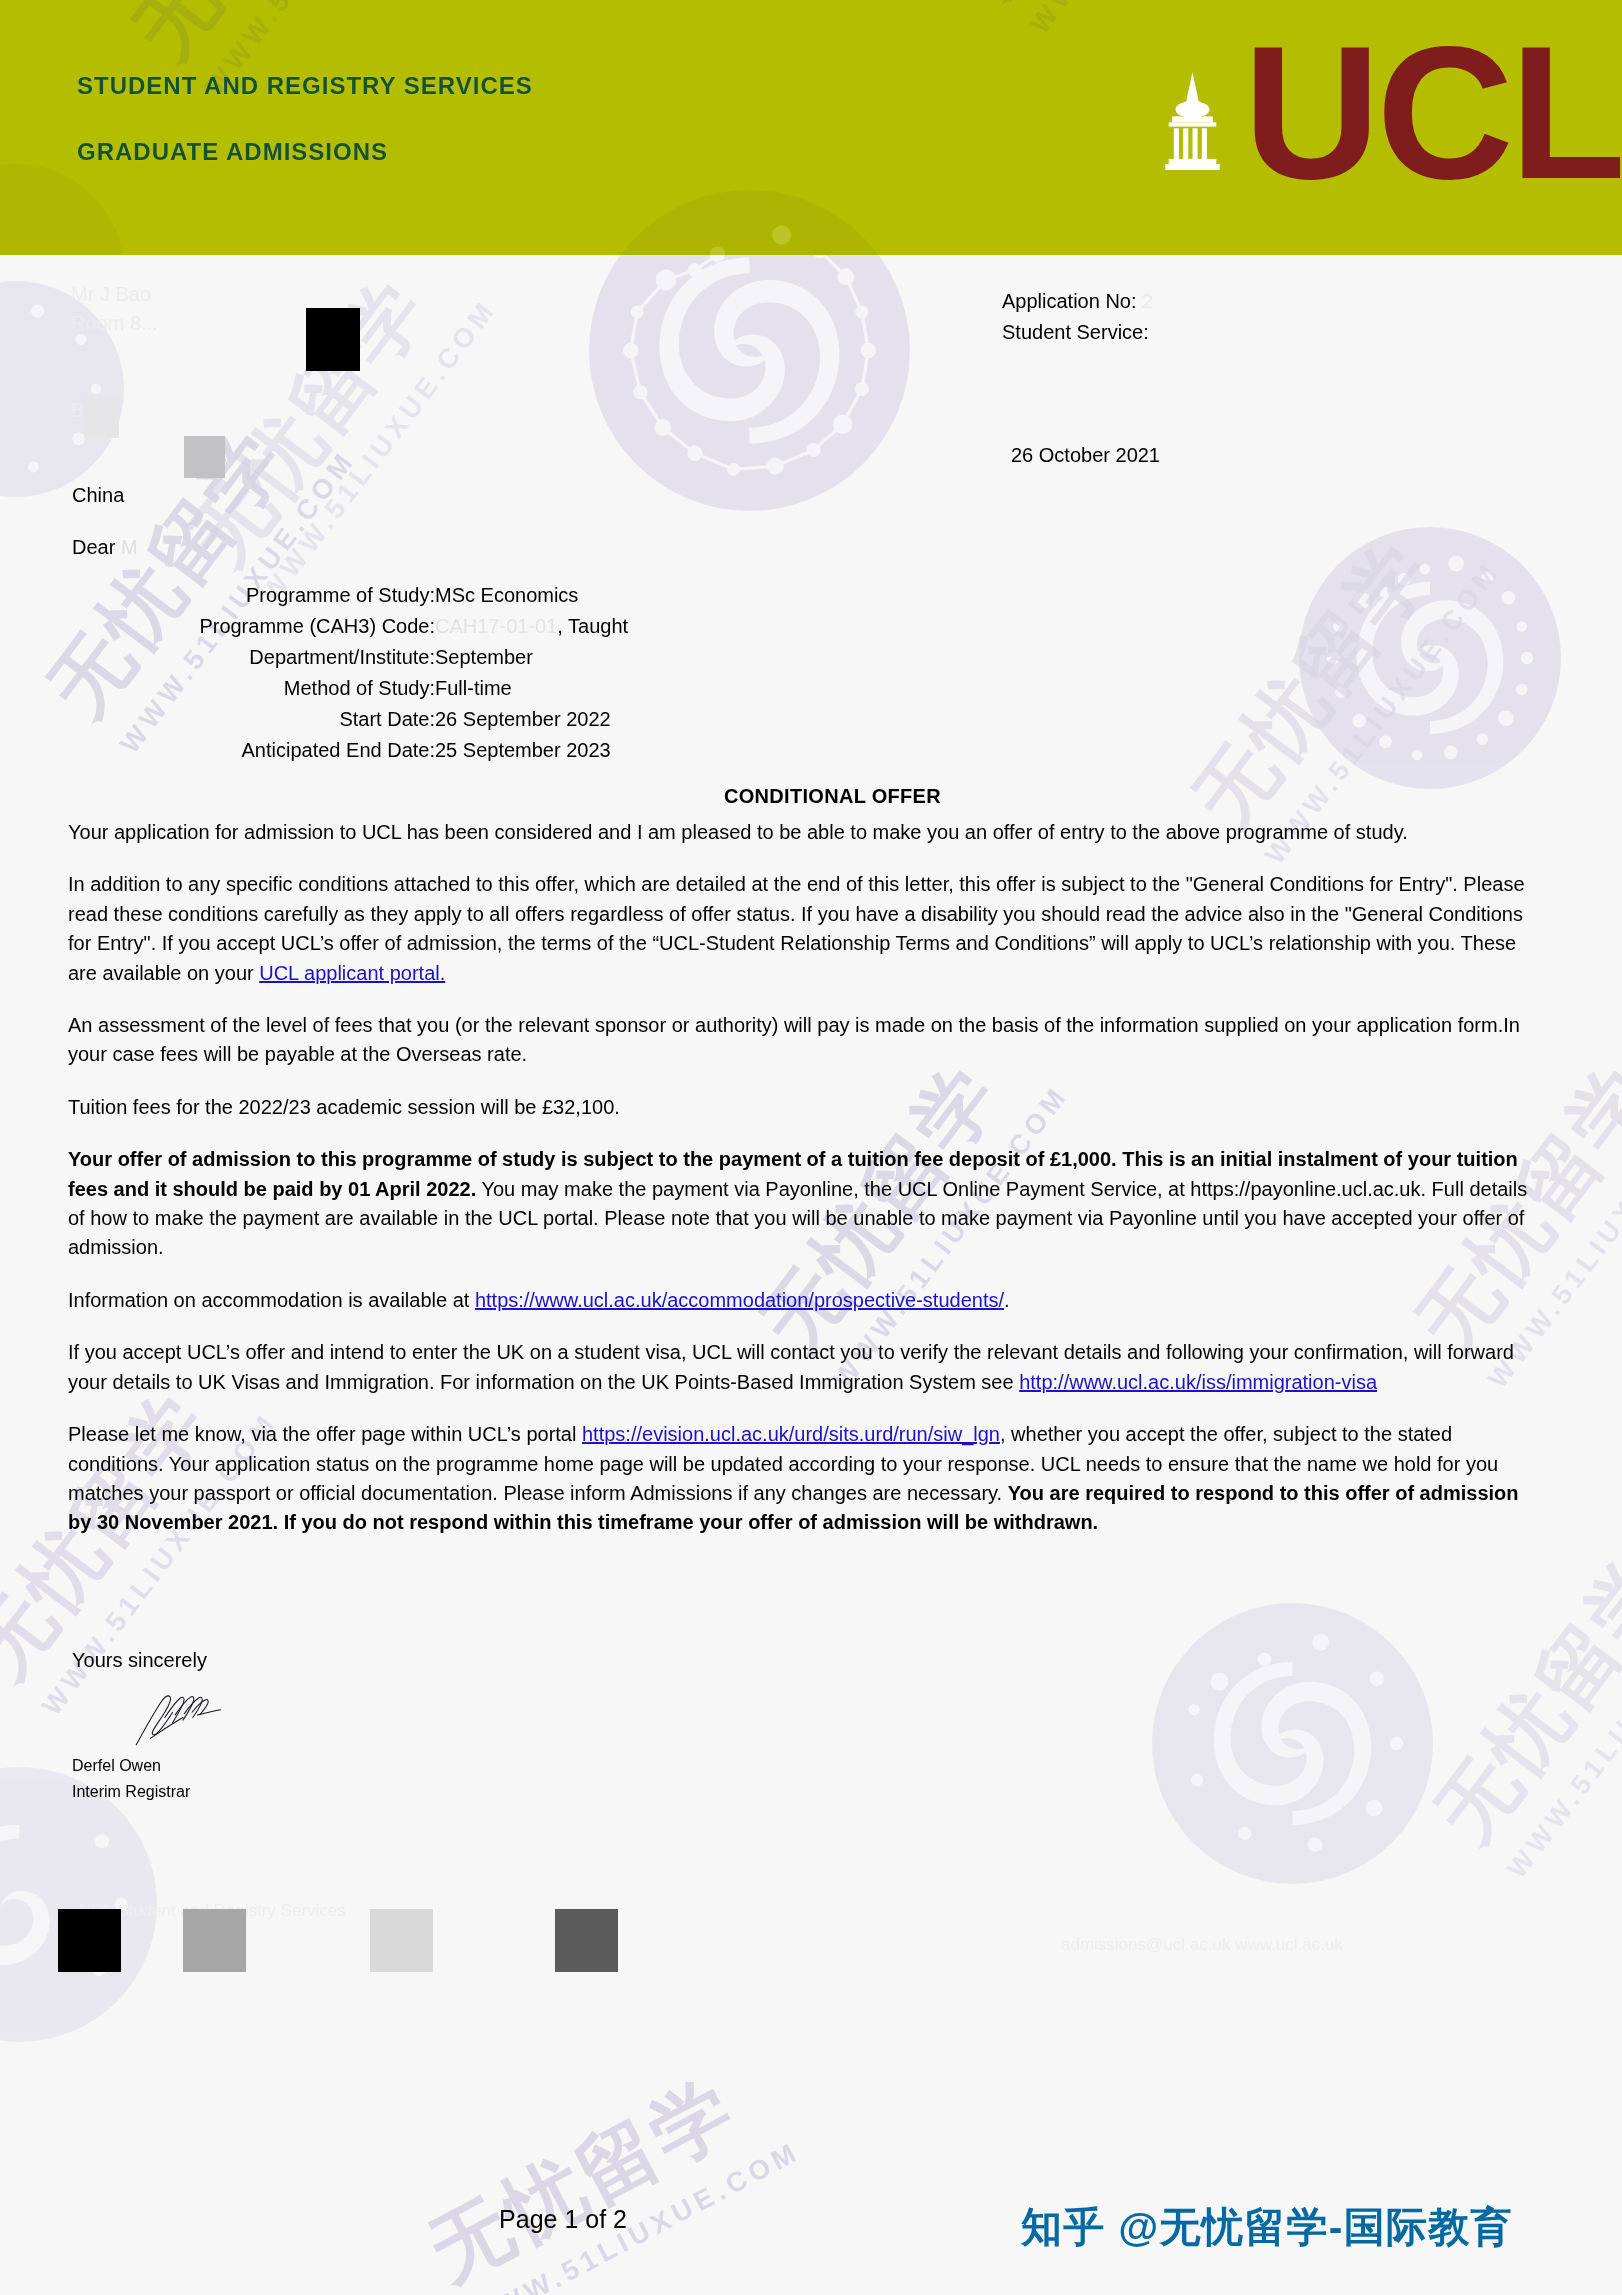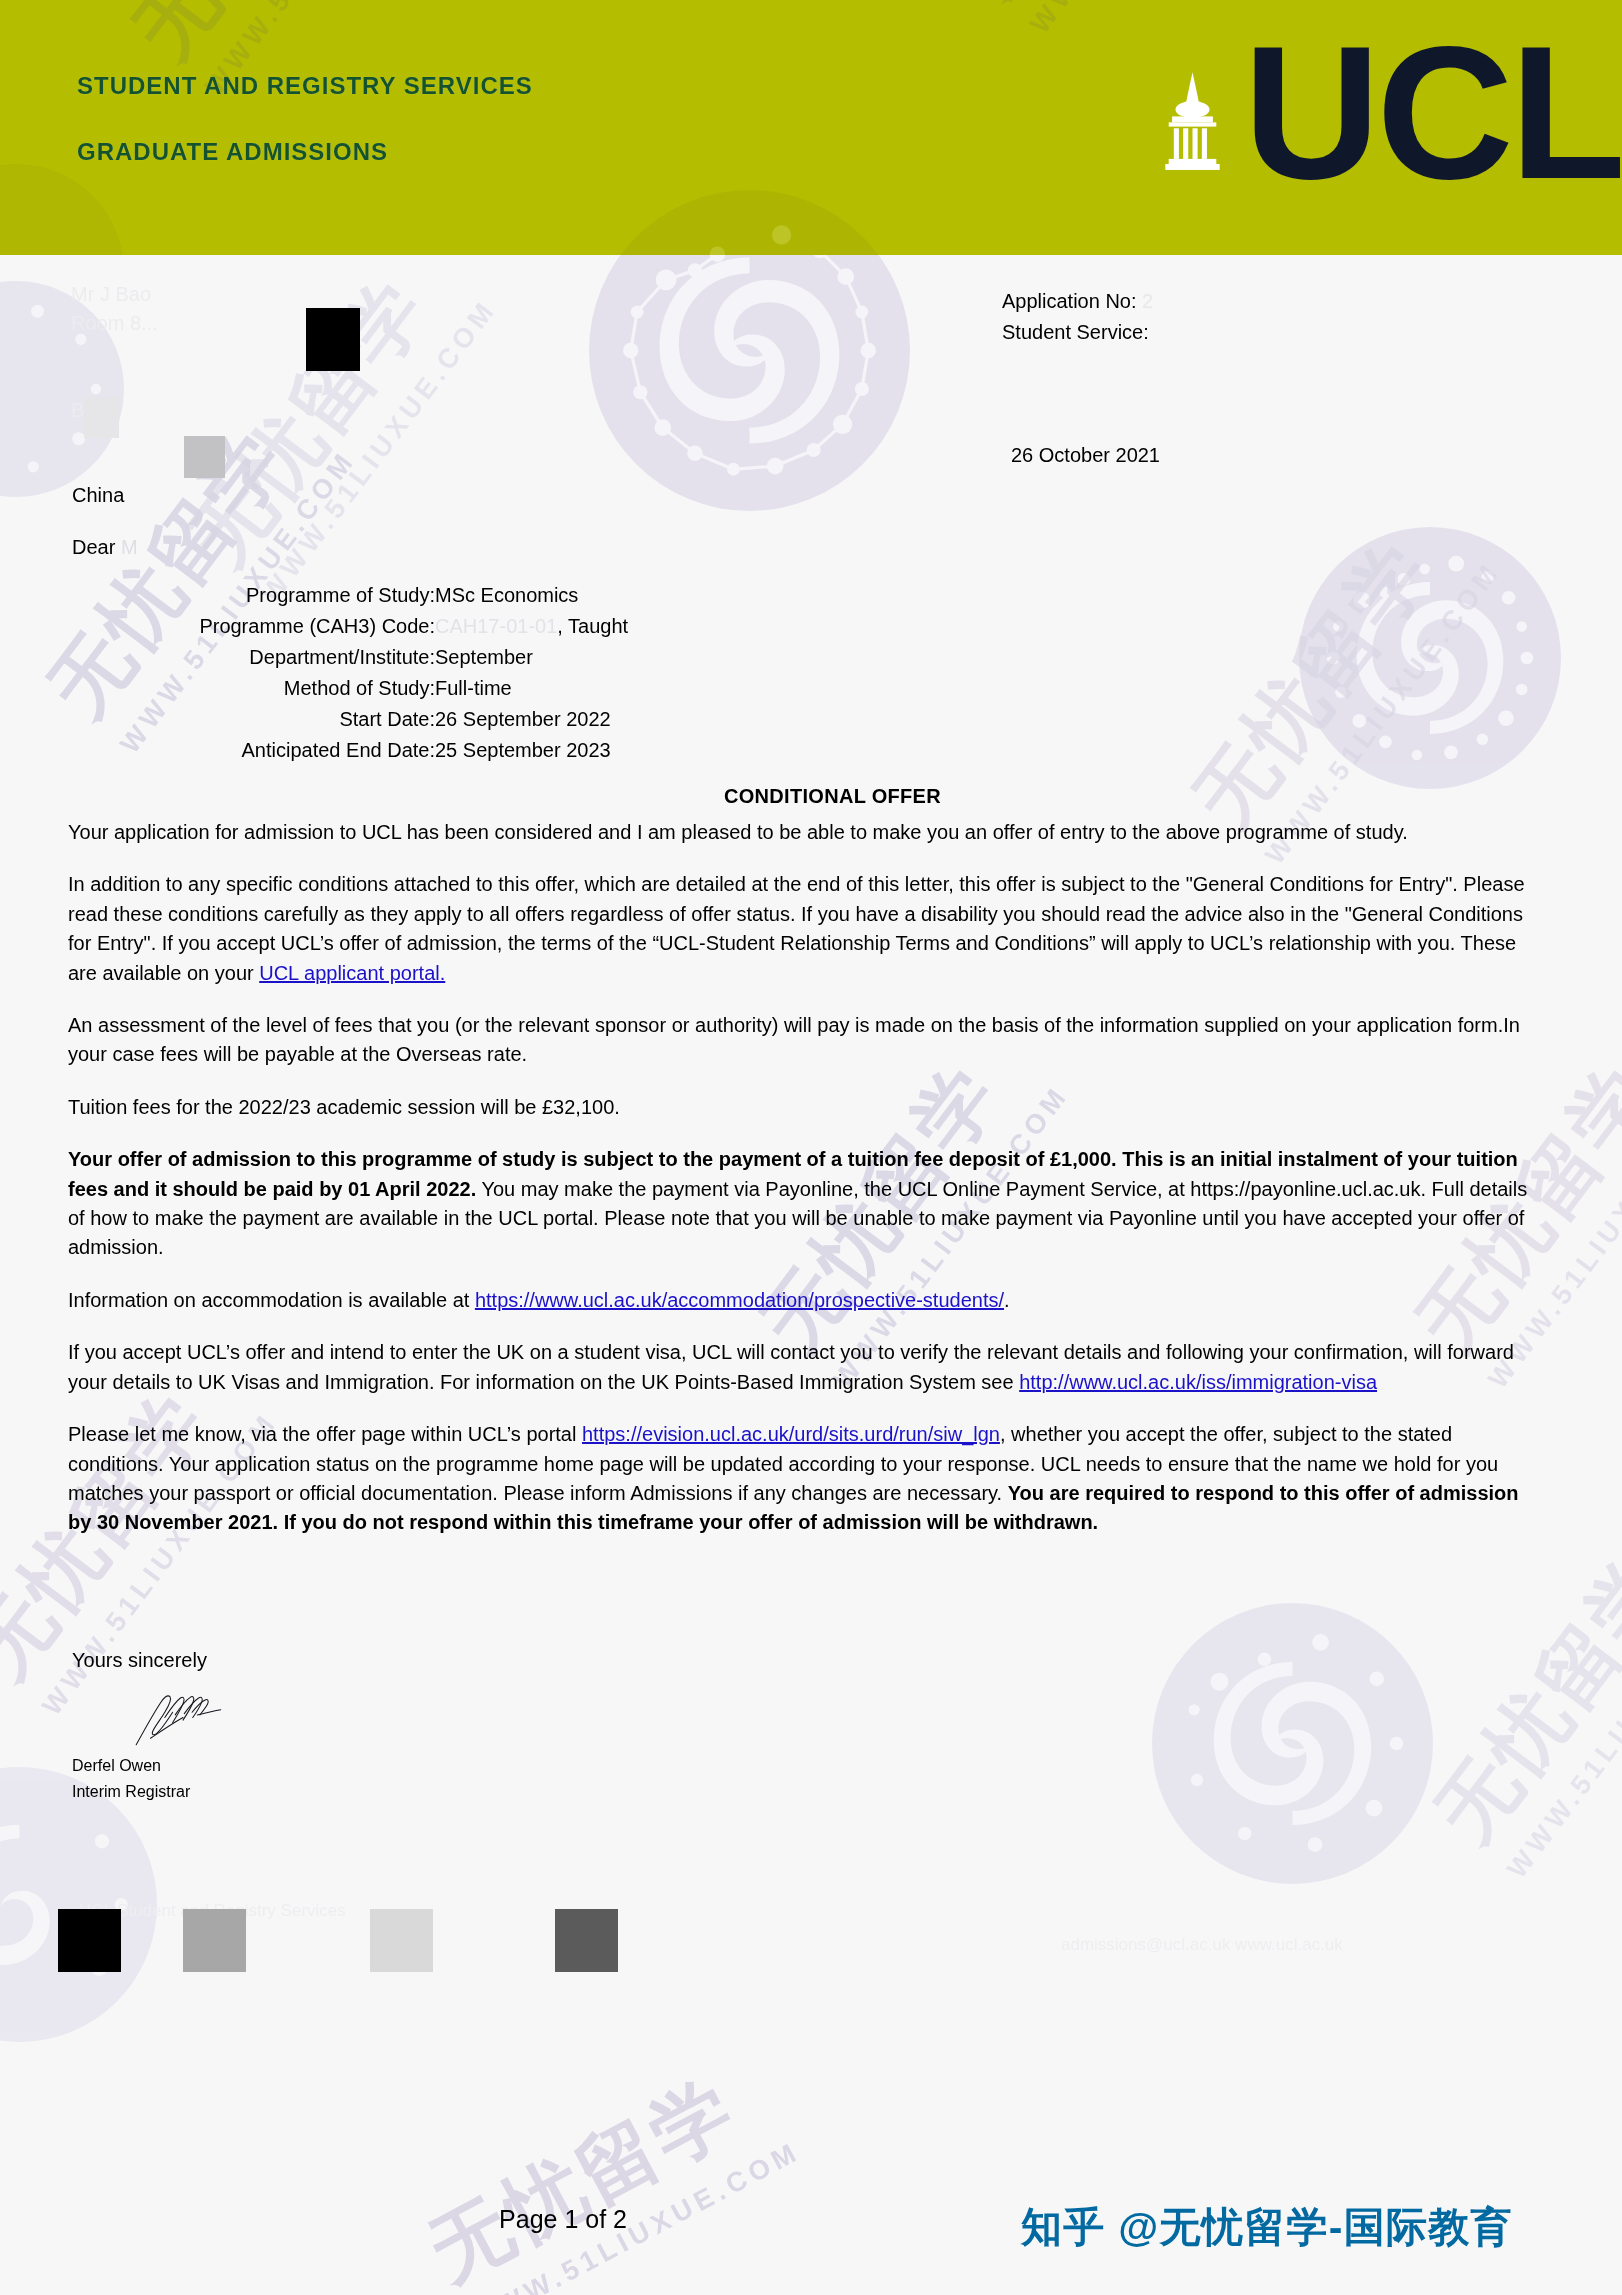--- a/index.html
+++ b/index.html
@@ -48,21 +48,21 @@
     display: flex;
     align-items: flex-end;
   }
   .ucl-portico {
     width: 85px;
     height: 105px;
     margin-right: 7.9px;
     margin-bottom: 11.8px;
   }
   .ucl-word {
-    color: #0f172a;
+    color: #7f1d1d;
     font-weight: bold;
     font-size: 190px;
     line-height: 0.78;
     letter-spacing: -3.9px;
     font-family: "Liberation Sans", sans-serif;
   }
 
   
   .wm-layer {
     position: absolute;

